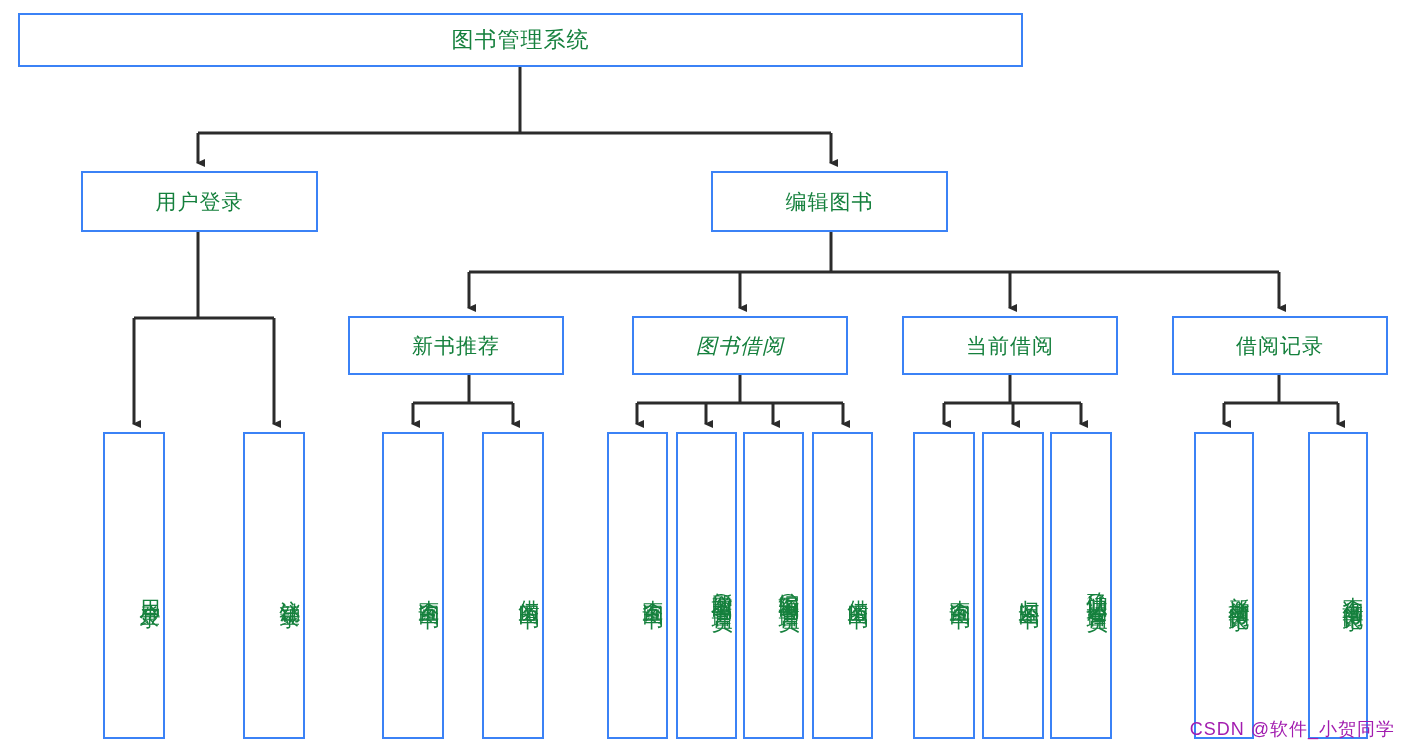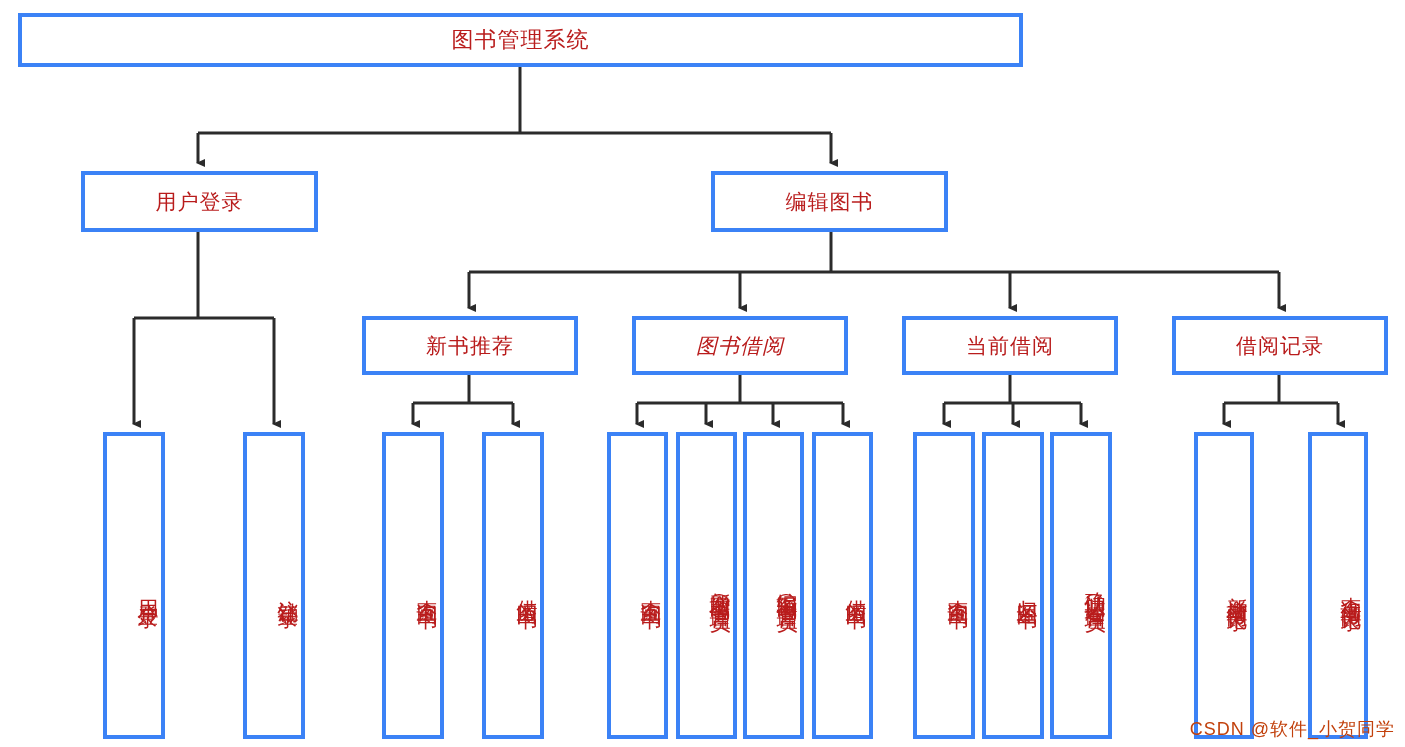--- a/index.html
+++ b/index.html
@@ -21,26 +21,26 @@
     position: absolute;
     left: 0;
     top: 0;
     width: 1405px;
     height: 747px;
     pointer-events: none;
   }
   .node {
     position: absolute;
     box-sizing: border-box;
-    border: 4px solid #3b82f6;
+    border: 2px solid #3b82f6;
     background: #ffffff;
     display: flex;
     align-items: center;
     justify-content: center;
-    color: #b91c1c;
+    color: #15803d;
   }
   .node-h {
     font-size: 21px;
     line-height: 1.2;
     letter-spacing: 1px;
   }
   .node-root {
     font-size: 22px;
   }
   .node-v {
@@ -54,21 +54,21 @@
     padding-top: 6px;
   }
   .node-v span {
     display: block;
   }
   .watermark {
     position: absolute;
     right: 10px;
     bottom: 6px;
     font-size: 18px;
-    color: #c2410c;
+    color: #a21caf;
     letter-spacing: 1px;
     white-space: nowrap;
   }
 </style>
 </head>
 <body>
 
 <div id="canvas">
 
   <svg class="connectors" viewBox="0 0 1405 747">
@@ -125,21 +125,21 @@
     <span>图书管理系统</span>
   </div>
 
   <div class="node node-h" style="left:81px; top:171px; width:237px; height:61px;">
     <span>用户登录</span>
   </div>
   <div class="node node-h" style="left:711px; top:171px; width:237px; height:61px;">
     <span>编辑图书</span>
   </div>
 
-  <div class="node node-h" style="left:362px; top:316px; width:216px; height:59px;">
+  <div class="node node-h" style="left:348px; top:316px; width:216px; height:59px;">
     <span>新书推荐</span>
   </div>
   <div class="node node-h" style="left:632px; top:316px; width:216px; height:59px;font-style:italic;">
     <span>图书借阅</span>
   </div>
   <div class="node node-h" style="left:1172px; top:316px; width:216px; height:59px;">
     <span>借阅记录</span>
   </div>
   <div class="node node-h" style="left:902px; top:316px; width:216px; height:59px;">
     <span>当前借阅</span>

